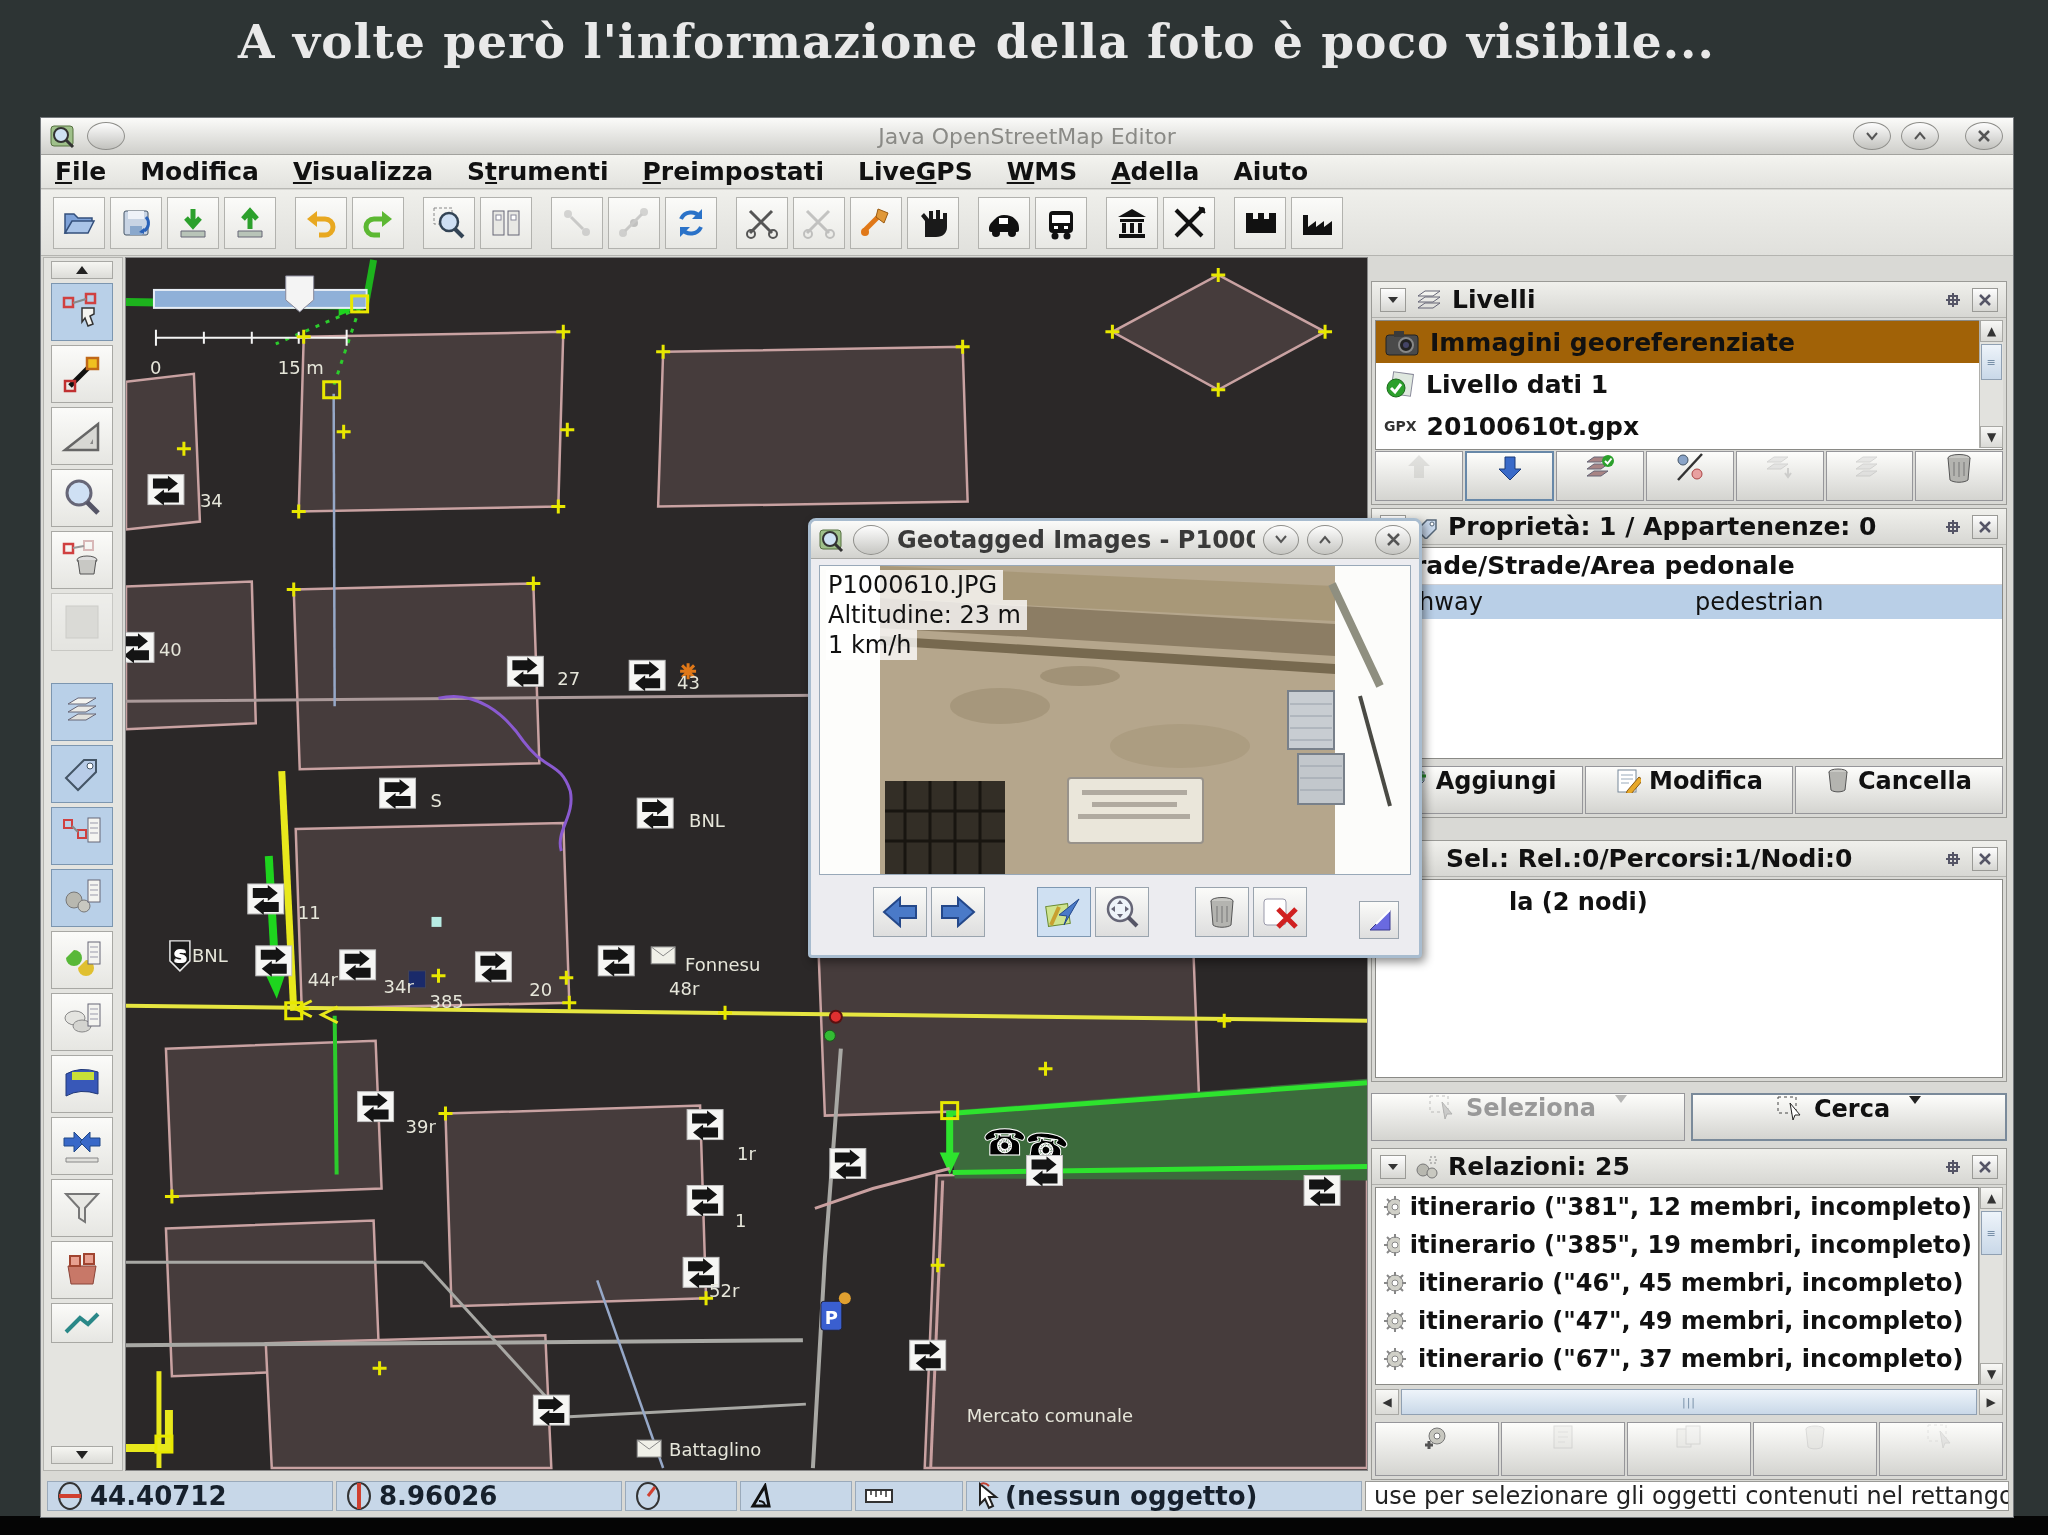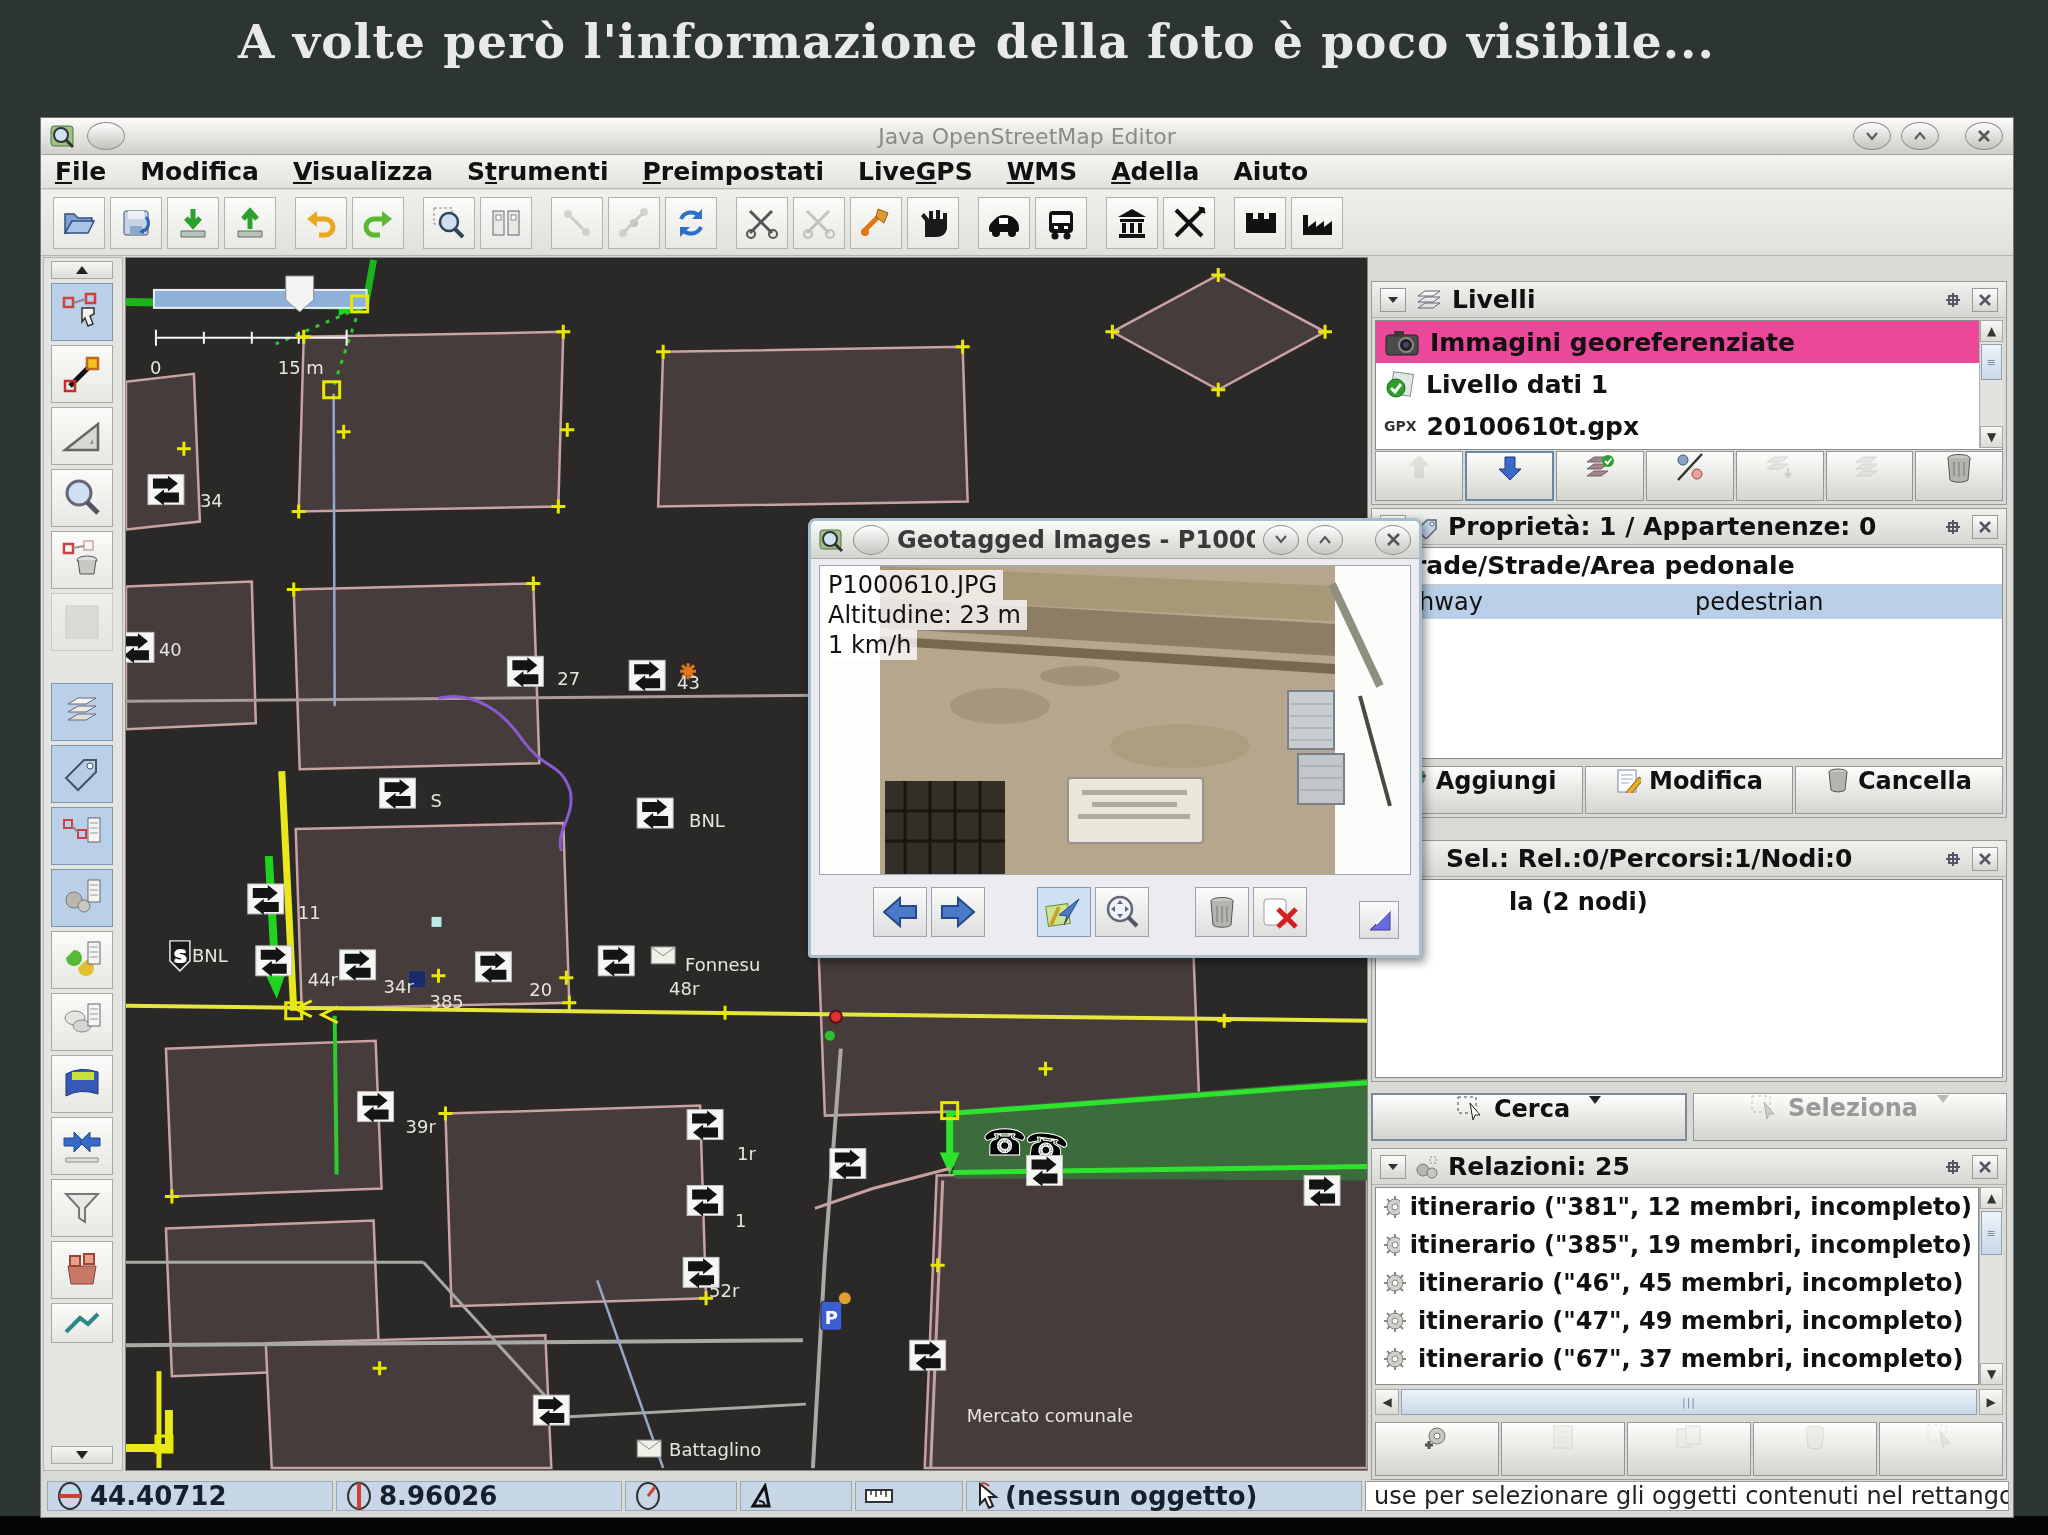--- a/index.html
+++ b/index.html
@@ -39,21 +39,21 @@
   .mlab.wt{fill:#fff;font-weight:bold}
   
   .rp{left:1330px;width:636px;background:#d9d9d5;border:1px solid #9a9a96;box-sizing:border-box}
   .phead{height:36px;display:flex;align-items:center;gap:8px;padding:0 8px;
     background:linear-gradient(#f0f0ec,#d7d7d3);border-bottom:1px solid #b0b0ac;box-sizing:border-box}
   .ptitle{font-size:25px;font-weight:bold;color:#111;flex:1;white-space:nowrap;overflow:hidden}
   .sqbtn{width:26px;height:24px;background:linear-gradient(#fdfdfd,#d6d6d2);border:1px solid #9a9a96;
     display:flex;align-items:center;justify-content:center;box-sizing:border-box}
   .white{background:#fff;border:1px solid #8a8a86;box-sizing:border-box}
   .lrow{height:42px;display:flex;align-items:center;gap:10px;padding:0 8px;font-size:25px;font-weight:bold;color:#111;box-sizing:border-box}
-  .lrow.sel{background:#ec4899}
+  .lrow.sel{background:#a16207}
   .vscroll{position:absolute;right:0;top:0;bottom:0;width:24px;background:#e2e2de;border-left:1px solid #b0b0ac;box-sizing:border-box}
   .sarrow{height:22px;display:flex;align-items:center;justify-content:center;font-size:12px;color:#333;
     background:linear-gradient(#f8f8f6,#dadad6);border:1px solid #a8a8a4;box-sizing:border-box}
   .thumb{background:linear-gradient(#eef4fa,#c9d8e8);border:1px solid #90a0b2;box-sizing:border-box;
     display:flex;align-items:center;justify-content:center;color:#7890a8;font-size:11px;letter-spacing:1px}
   .pbtnrow{display:flex;height:52px}
   .pbtn{flex:1;background:linear-gradient(#fdfdfb,#d4d4d0);border:1px solid #96969a;margin:1px;
     display:flex;align-items:flex-start;justify-content:center;gap:8px;font-size:24px;font-weight:bold;color:#111;box-sizing:border-box}
   .pbtn.dis{color:#999}
   .pbtn.dis svg{opacity:.35}
@@ -783,38 +783,38 @@
             <path d="M1 1 L11 11 M11 1 L1 11" stroke="#556" stroke-width="2.5"></path>
           </svg>
         </div>
     </div>
     <div class="white" style="position:absolute;left:3px;right:3px;top:38px;bottom:3px">
       <div class="seltext" style="position:absolute;left:133px;top:8px">la (2 nodi)</div>
     </div>
   </div>
 
   <div class="abs" style="left:1330px;top:975px;width:636px;height:48px;display:flex;gap:6px">
+    <div class="pbtn dis" style="flex:1;margin:0">
+      <svg width="30" height="26" style="opacity:.5">
+          <rect x="2" y="2" width="18" height="16" fill="none" stroke="#888" stroke-dasharray="3 3"></rect>
+          <path d="M14 8 l10 12 -5 0 -2 5z" fill="#aaa" stroke="#777"></path>
+        </svg>
+      <span>Seleziona</span>
+      <svg width="14" height="10" style="margin-left:10px;opacity:.5">
+          <path d="M1 1 L7 9 L13 1z" fill="#777"></path>
+        </svg>
+    </div>
     <div class="pbtn" style="flex:1;margin:0;border:2px solid #7a8a9a">
       <svg width="30" height="26">
           <rect x="2" y="2" width="18" height="16" fill="none" stroke="#444" stroke-dasharray="3 3"></rect>
           <path d="M14 8 l10 12 -5 0 -2 5z" fill="#fff" stroke="#222"></path>
         </svg>
       <span>Cerca</span>
       <svg width="14" height="10" style="margin-left:10px">
           <path d="M1 1 L7 9 L13 1z" fill="#222"></path>
-        </svg>
-    </div>
-    <div class="pbtn dis" style="flex:1;margin:0">
-      <svg width="30" height="26" style="opacity:.5">
-          <rect x="2" y="2" width="18" height="16" fill="none" stroke="#888" stroke-dasharray="3 3"></rect>
-          <path d="M14 8 l10 12 -5 0 -2 5z" fill="#aaa" stroke="#777"></path>
-        </svg>
-      <span>Seleziona</span>
-      <svg width="14" height="10" style="margin-left:10px;opacity:.5">
-          <path d="M1 1 L7 9 L13 1z" fill="#777"></path>
         </svg>
     </div>
   </div>
 
   <div class="abs rp" style="top:1030px;height:332px">
     <div class="phead">
       <div class="sqbtn">
           <svg width="12" height="8">
             <path d="M1 1 L6 7 L11 1z" fill="#333"></path>
           </svg>

